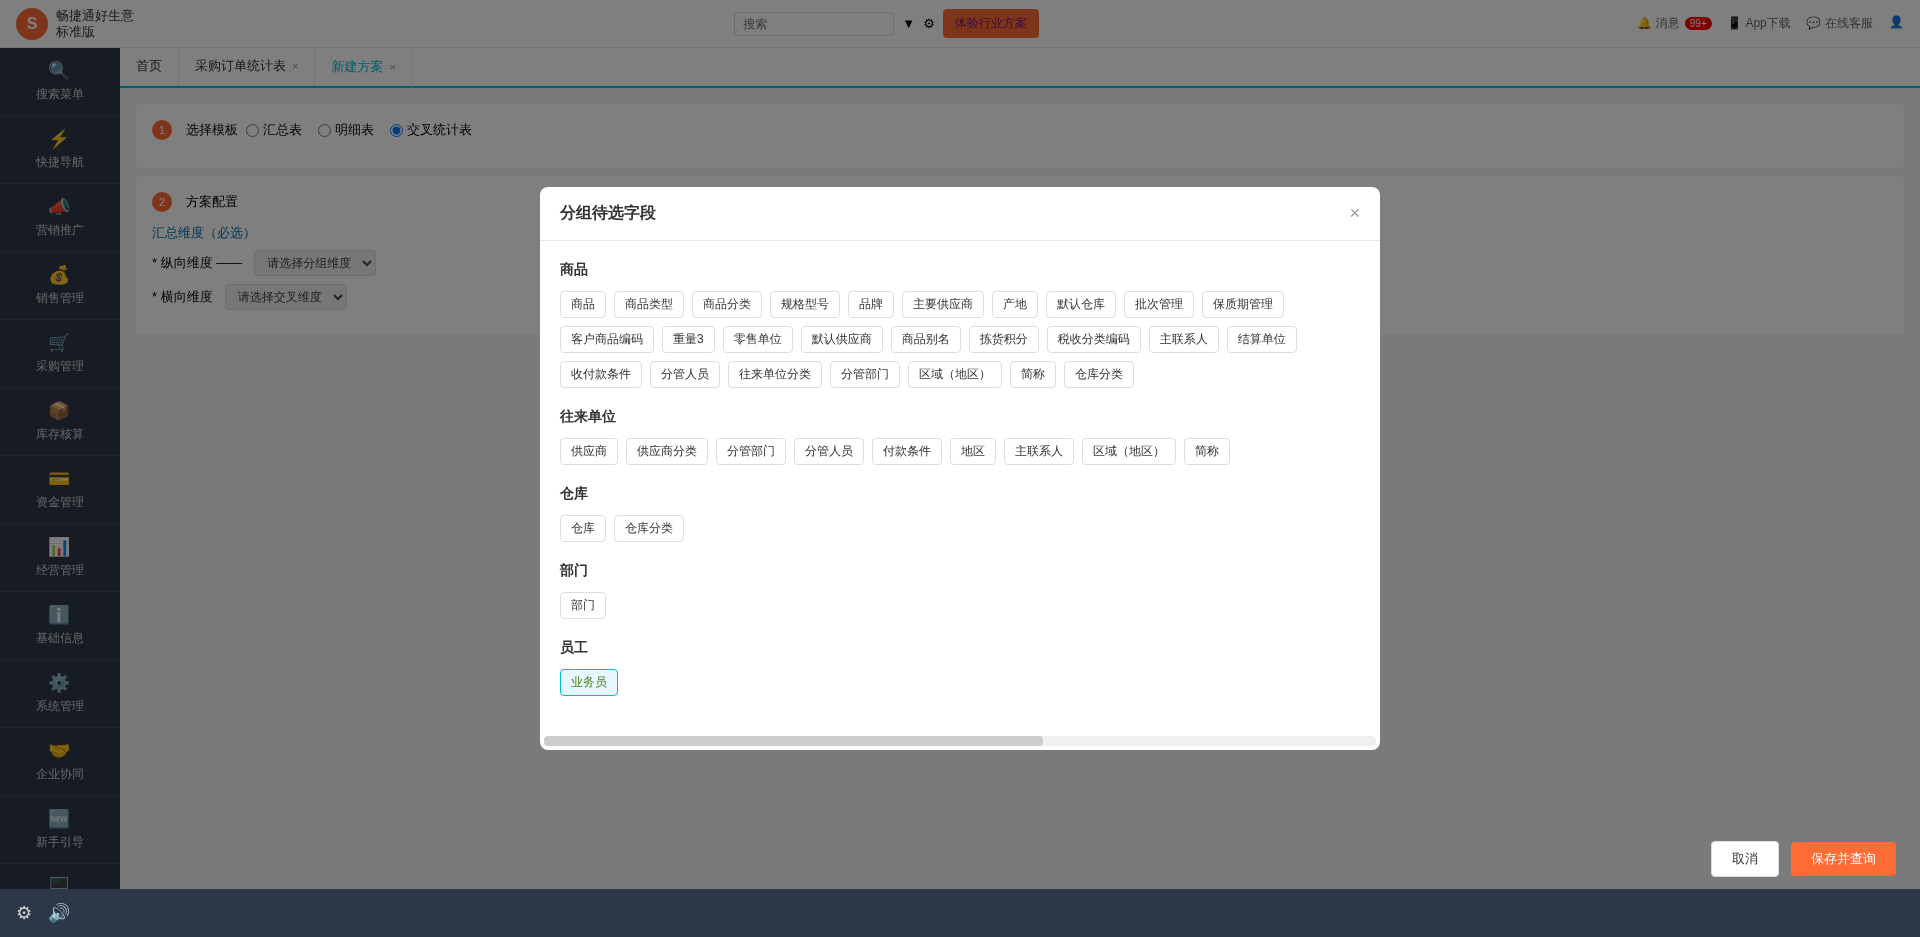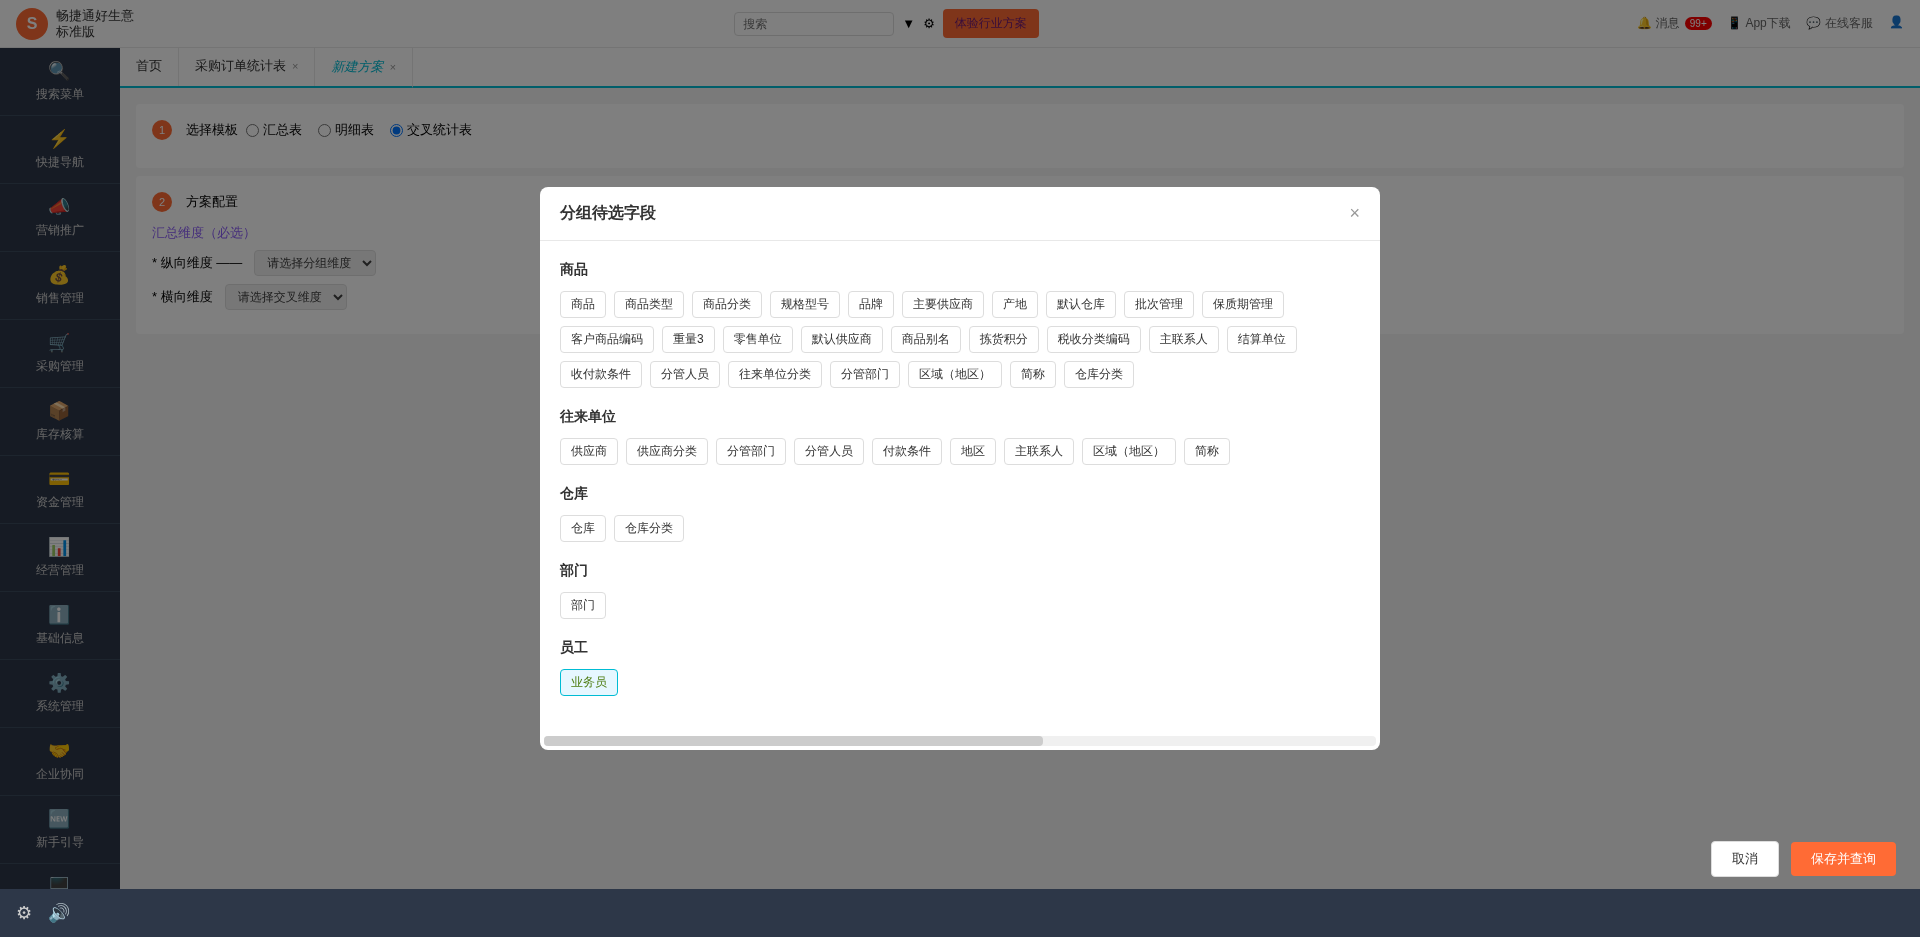--- a/index.html
+++ b/index.html
@@ -69,21 +69,20 @@
       padding: 0 16px;
       height: 40px;
       display: flex; align-items: center;
       font-size: 13px; color: #333;
       cursor: pointer; border-right: 1px solid #e8e8e8;
       gap: 6px;
     }
     .tab-item.active {
       color: #00bcd4; border-bottom: 2px solid #00bcd4;
       margin-bottom: -2px;
-      font-style: italic;
     }
     .tab-close { color: #999; font-size: 11px; }
 
     
     .sidebar {
       position: fixed;
       top: 48px; left: 0;
       width: 120px; bottom: 0;
       background: #2d3748;
       overflow-y: auto;
@@ -200,21 +199,21 @@
       font-size: 13px; cursor: pointer; color: #333;
     }
     .btn-save-confirm {
       background: #ff6b35; border: none;
       border-radius: 4px; padding: 8px 20px;
       font-size: 13px; cursor: pointer; color: white;
     }
 
     
     .bg-form-row { display: flex; align-items: center; gap: 12px; margin-bottom: 8px; }
-    .bg-label { color: #8b5cf6; font-size: 13px; text-align: right; }
+    .bg-label { color: #0369a1; font-size: 13px; text-align: right; }
     .bg-select { border: 1px solid #ddd; border-radius: 4px; padding: 4px 8px; font-size: 12px; color: #404040; }
     .step-badge {
       display: inline-flex; align-items: center; justify-content: center;
       width: 20px; height: 20px; border-radius: 50%;
       background: #ff6b35; color: white; font-size: 11px;
       margin-right: 6px;
     }
     .radio-group { display: flex; gap: 16px; align-items: center; font-size: 13px; }
     .radio-group label { display: flex; align-items: center; gap: 4px; }
   </style>

